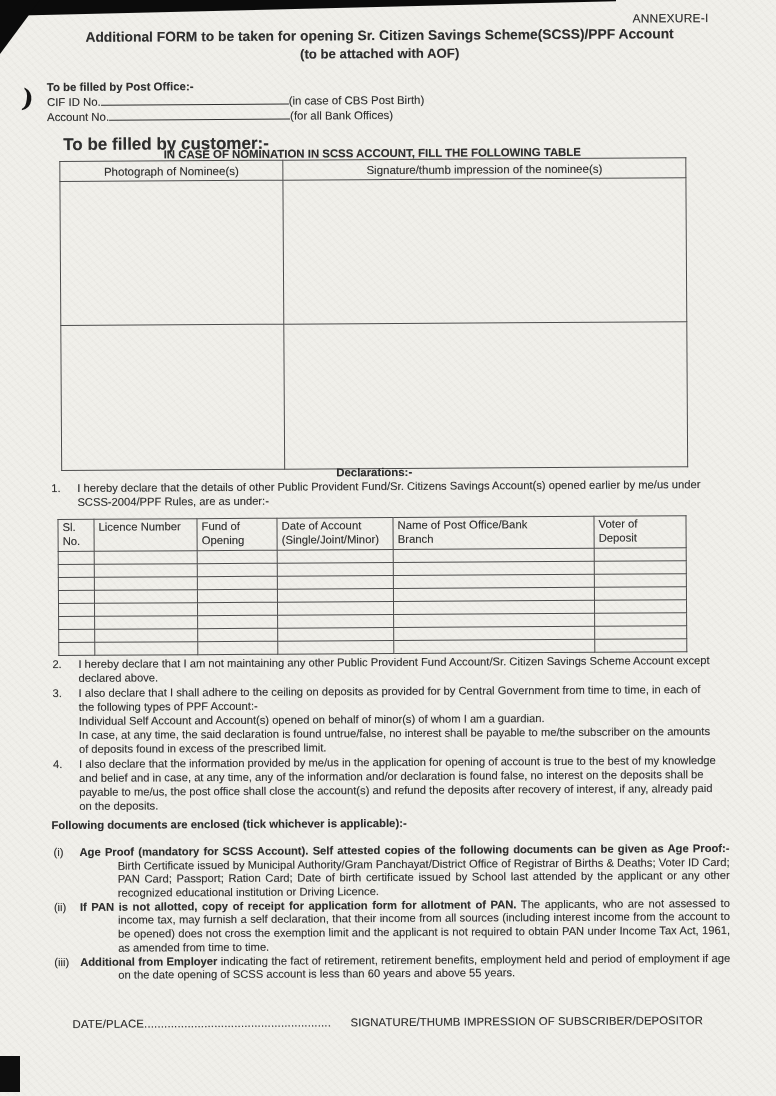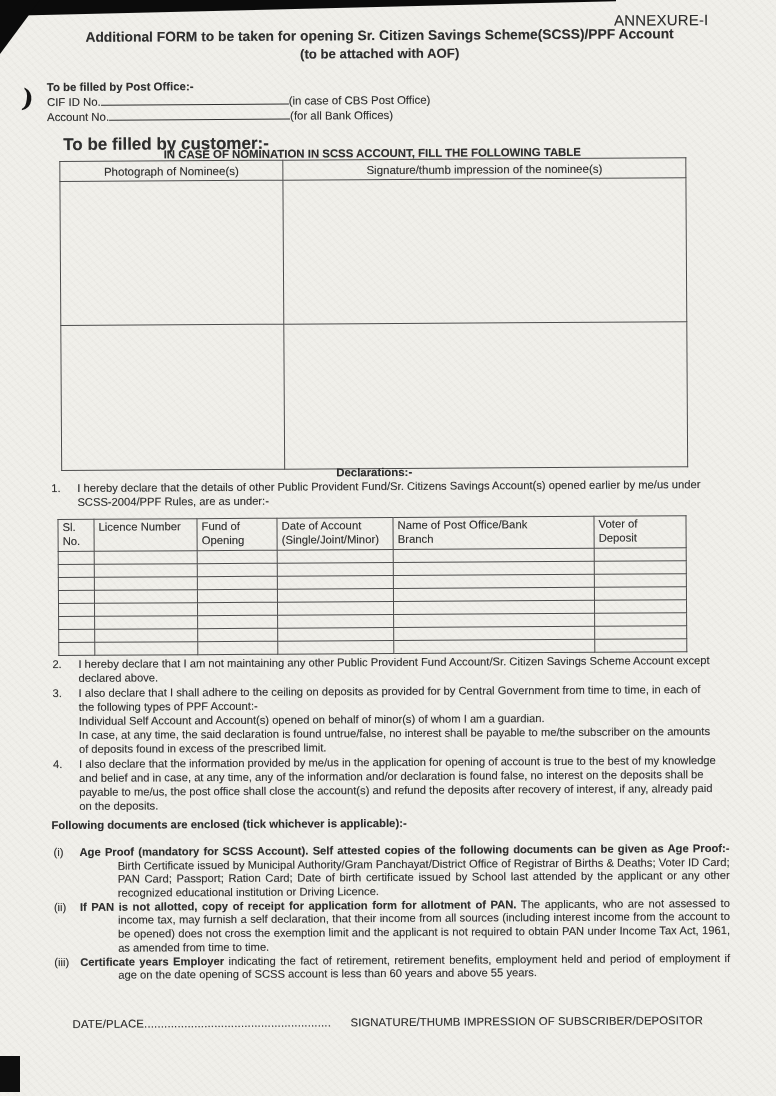--- a/index.html
+++ b/index.html
@@ -17,21 +17,21 @@
 
   
   .wedge{position:absolute;top:0;left:0;width:616px;height:16px;background:#0b0b0b;
          clip-path:polygon(0 0,100% 0,100% 8%,0 100%);z-index:5;}
   .corner{position:absolute;top:0;left:0;width:40px;height:54px;background:#0b0b0b;
           clip-path:polygon(0 0,100% 0,0 100%);z-index:5;}
   .strip{position:absolute;top:1056px;left:0;width:20px;height:36px;background:#0e0e0e;z-index:5;}
   .pen-mark{position:absolute;top:84px;left:22px;font-family:"DejaVu Serif",serif;
             font-size:25px;font-weight:bold;color:#151515;transform:rotate(7deg);z-index:4;}
 
-  .annexure{position:absolute;top:13px;right:64px;font-size:15px;letter-spacing:.2px;}
+  .annexure{position:absolute;top:13px;right:64px;font-size:12px;letter-spacing:.2px;}
   .title1{position:absolute;top:28px;left:0;right:10px;text-align:center;font-size:13.8px;font-weight:bold;}
   .title2{position:absolute;top:46px;left:0;right:10px;text-align:center;font-size:13.2px;font-weight:bold;}
 
   .po-block{position:absolute;top:78px;left:50px;font-size:11.4px;line-height:15px;}
   .uline{display:inline-block;border-bottom:1.1px solid #2e2e2e;height:10px;}
   .uline.w1{width:188px;}
   .uline.w2{width:181px;}
 
   .cust-head{position:absolute;top:133px;left:66px;font-size:17px;}
   .nom-title{position:absolute;top:147px;left:62px;width:626px;text-align:center;font-size:11.4px;}
@@ -83,21 +83,21 @@
 
   <div class="sheet">
 
     <div class="annexure">ANNEXURE-I</div>
     <div class="title1">Additional FORM to be taken for opening Sr. Citizen Savings Scheme(SCSS)/PPF Account</div>
     <div class="title2">(to be attached with AOF)</div>
 
     <div class="po-block">
       <div class="bold">To be filled by Post Office:-</div>
       <div>
-        <span>CIF ID No.</span><span class="uline w1"></span><span>(in case of CBS Post Office)</span>
+        <span>CIF ID No.</span><span class="uline w1"></span><span>(in case of CBS Post Birth)</span>
       </div>
       <div>
         <span>Account No.</span><span class="uline w2"></span><span>(for all Bank Offices)</span>
       </div>
     </div>
 
     <div class="cust-head bold">To be filled by customer:-</div>
     <div class="nom-title bold">IN CASE OF NOMINATION IN SCSS ACCOUNT, FILL THE FOLLOWING TABLE</div>
 
     <table class="nom-table">
@@ -232,21 +232,21 @@
         </div>
         <div class="decl-item">
           <p><span class="num">4.</span><span>I also declare that the information provided by me/us in the application for opening of account is true to the best of my knowledge and belief and in case, at any time, any of the information and/or declaration is found false, no interest on the deposits shall be payable to me/us, the post office shall close the account(s)  and refund the deposits after recovery of interest, if any, already paid on the deposits.</span></p>
         </div>
       </div>
 
     <div class="docs-head bold">Following documents are enclosed (tick whichever is applicable):-</div>
     <div id="docs-list">
         <p class="doc-item"><span class="num">(i)</span><span class="bold">Age Proof (mandatory for SCSS Account). Self attested copies of the following documents can be given as Age Proof:-</span><span> Birth Certificate issued by Municipal Authority/Gram Panchayat/District Office of Registrar of Births &amp; Deaths; Voter ID Card; PAN Card; Passport; Ration Card; Date of birth certificate issued by School last attended by the applicant or any other recognized educational institution or Driving Licence.</span></p>
         <p class="doc-item"><span class="num">(ii)</span><span class="bold">If PAN is not allotted, copy of receipt for application form for allotment of PAN.</span><span> The applicants, who are not assessed to income tax, may furnish a self declaration, that their income from all sources (including interest income from the account to be opened) does not cross the exemption limit and the applicant is not required to obtain PAN under Income Tax Act, 1961, as amended from time to time.</span></p>
-        <p class="doc-item"><span class="num">(iii)</span><span class="bold">Certificate years Employer</span><span> indicating the fact of retirement, retirement benefits, employment held and period of employment if age on the date opening of SCSS account is less than 60 years and above 55 years.</span></p>
+        <p class="doc-item"><span class="num">(iii)</span><span class="bold">Additional from Employer</span><span> indicating the fact of retirement, retirement benefits, employment held and period of employment if age on the date opening of SCSS account is less than 60 years and above 55 years.</span></p>
       </div>
 
     <div class="footer">
       <span class="dateplace">DATE/PLACE........................................................</span>
       <span class="sig">SIGNATURE/THUMB IMPRESSION OF SUBSCRIBER/DEPOSITOR</span>
     </div>
 
   </div>
 </div>
 

